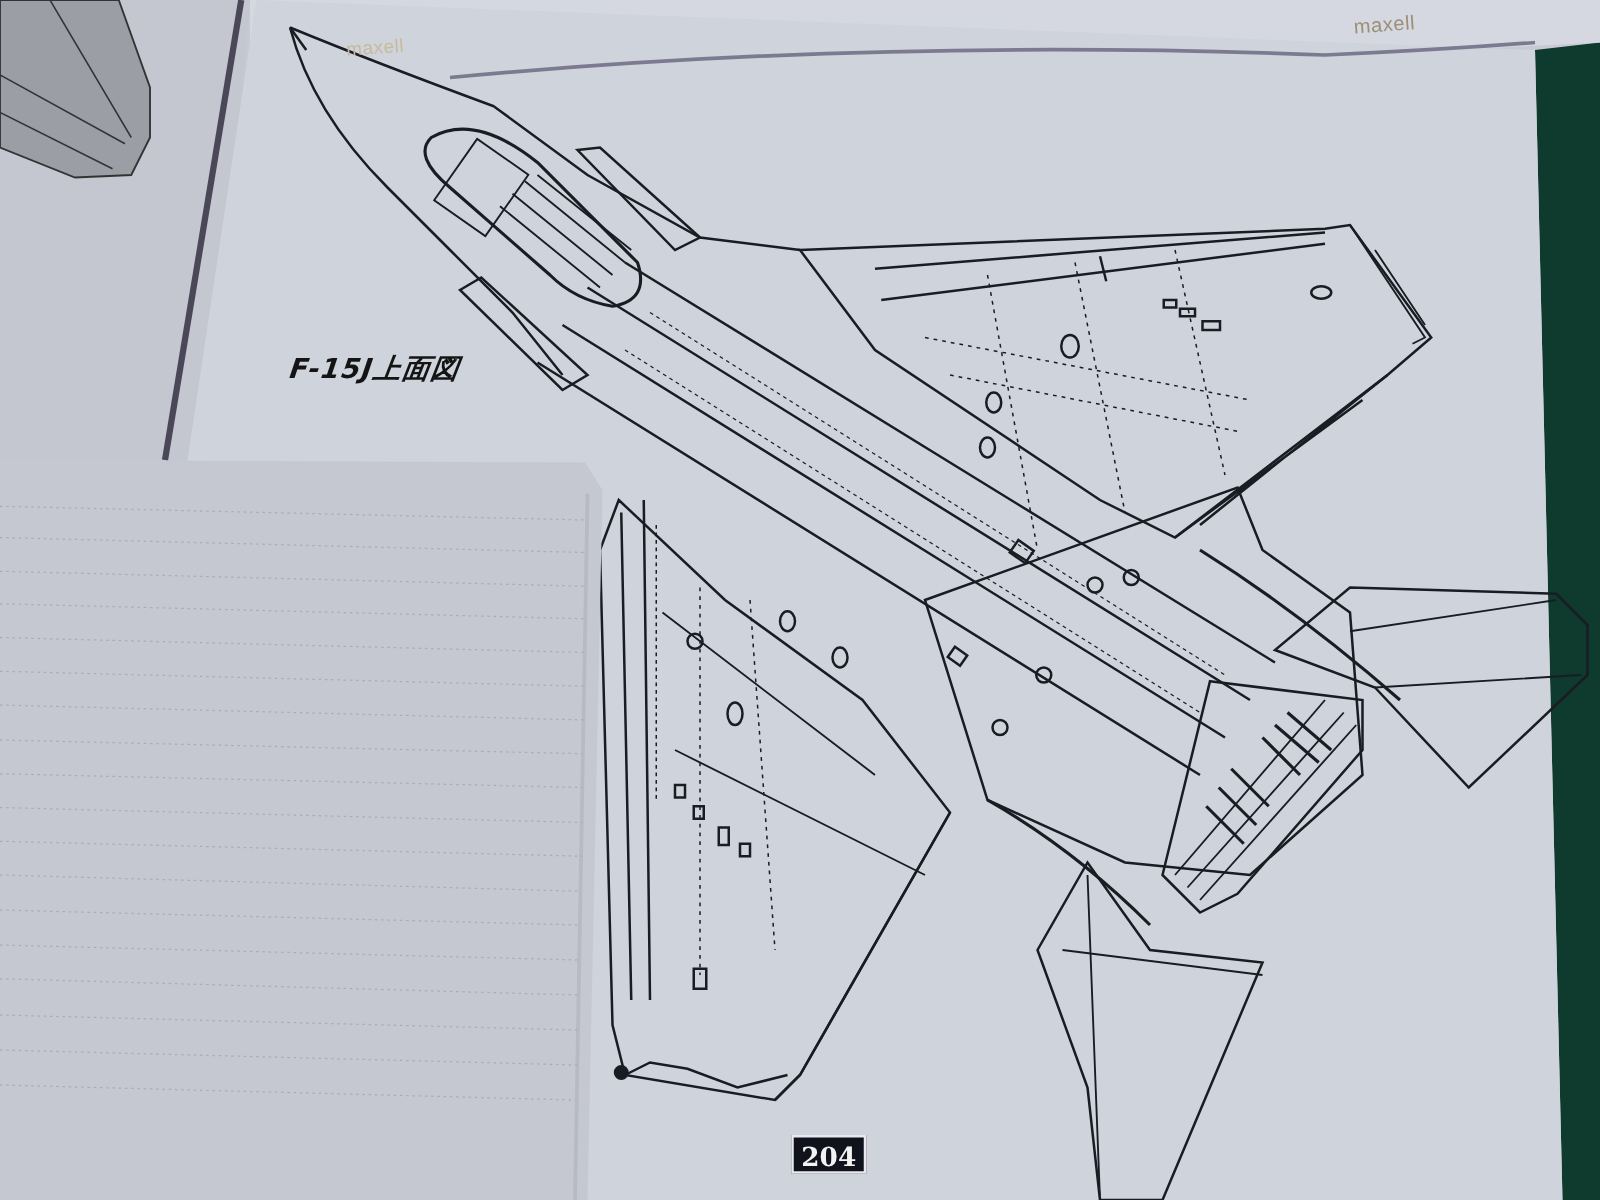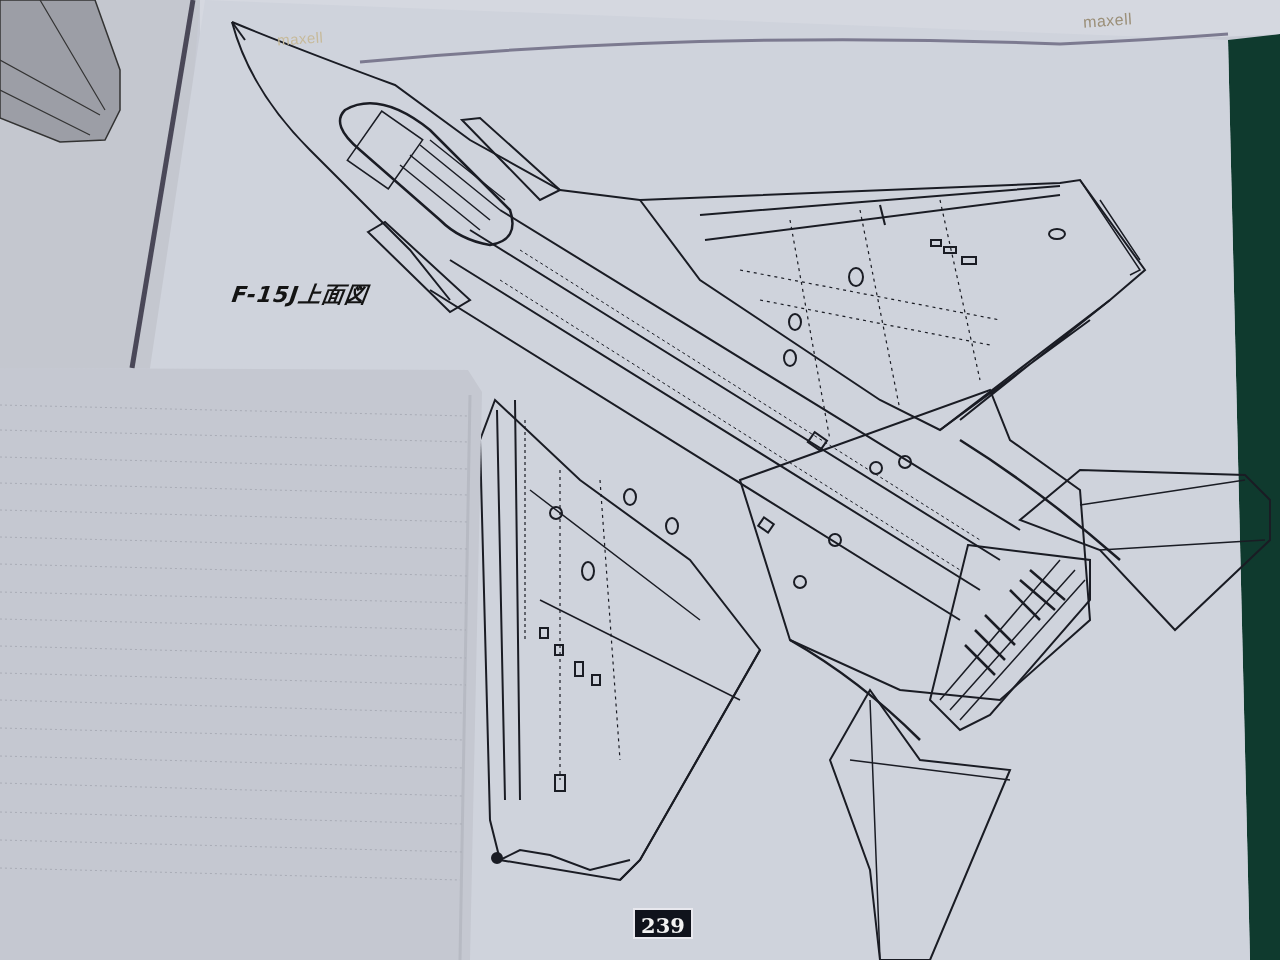--- a/index.html
+++ b/index.html
@@ -126,14 +126,14 @@
         <line x1="0" y1="812" x2="462" y2="824"></line>
         <line x1="0" y1="840" x2="462" y2="852"></line>
         <line x1="0" y1="868" x2="460" y2="880"></line>
       </g>
     </g>
   </svg>
 
   <div class="brand brand-left">maxell</div>
   <div class="brand brand-right">maxell</div>
   <div class="label-title">F-15J上面図</div>
-  <div class="page-badge">239</div>
+  <div class="page-badge">204</div>
 </div>
 
 </body></html>

